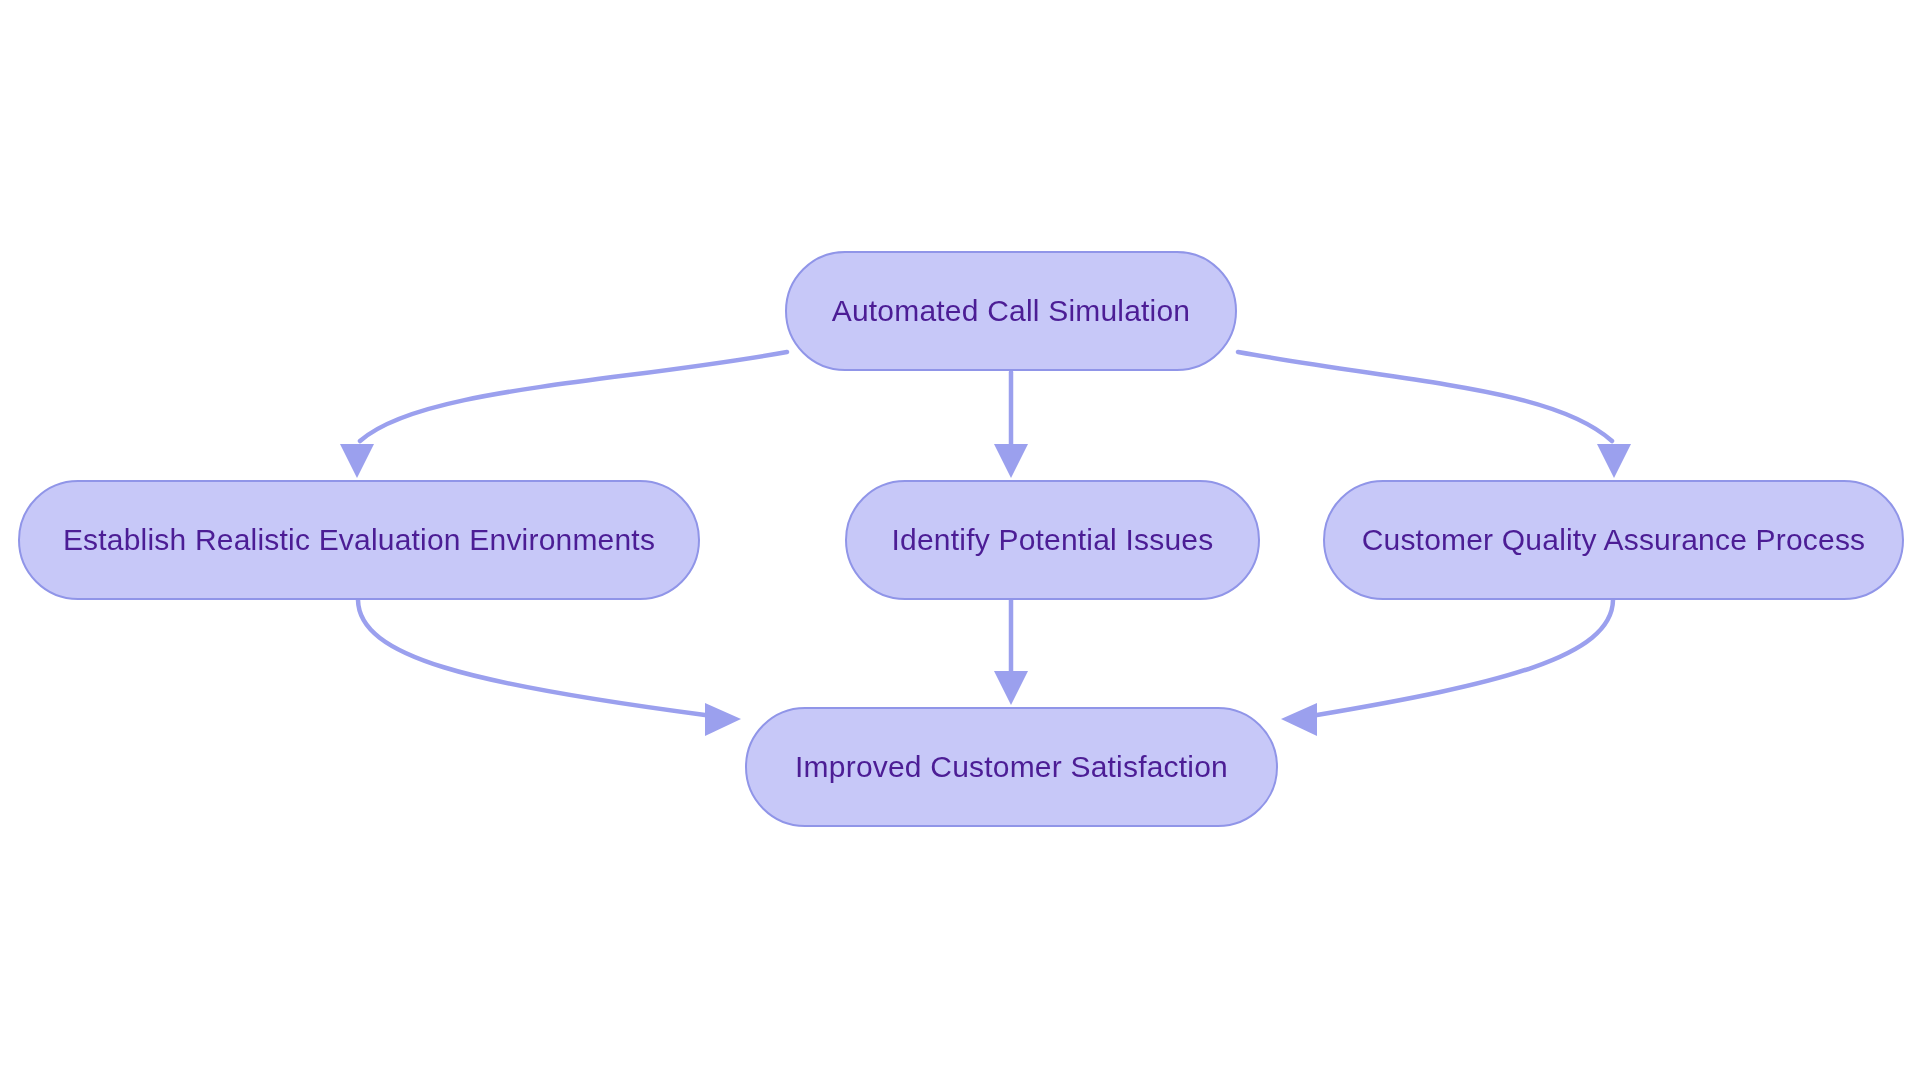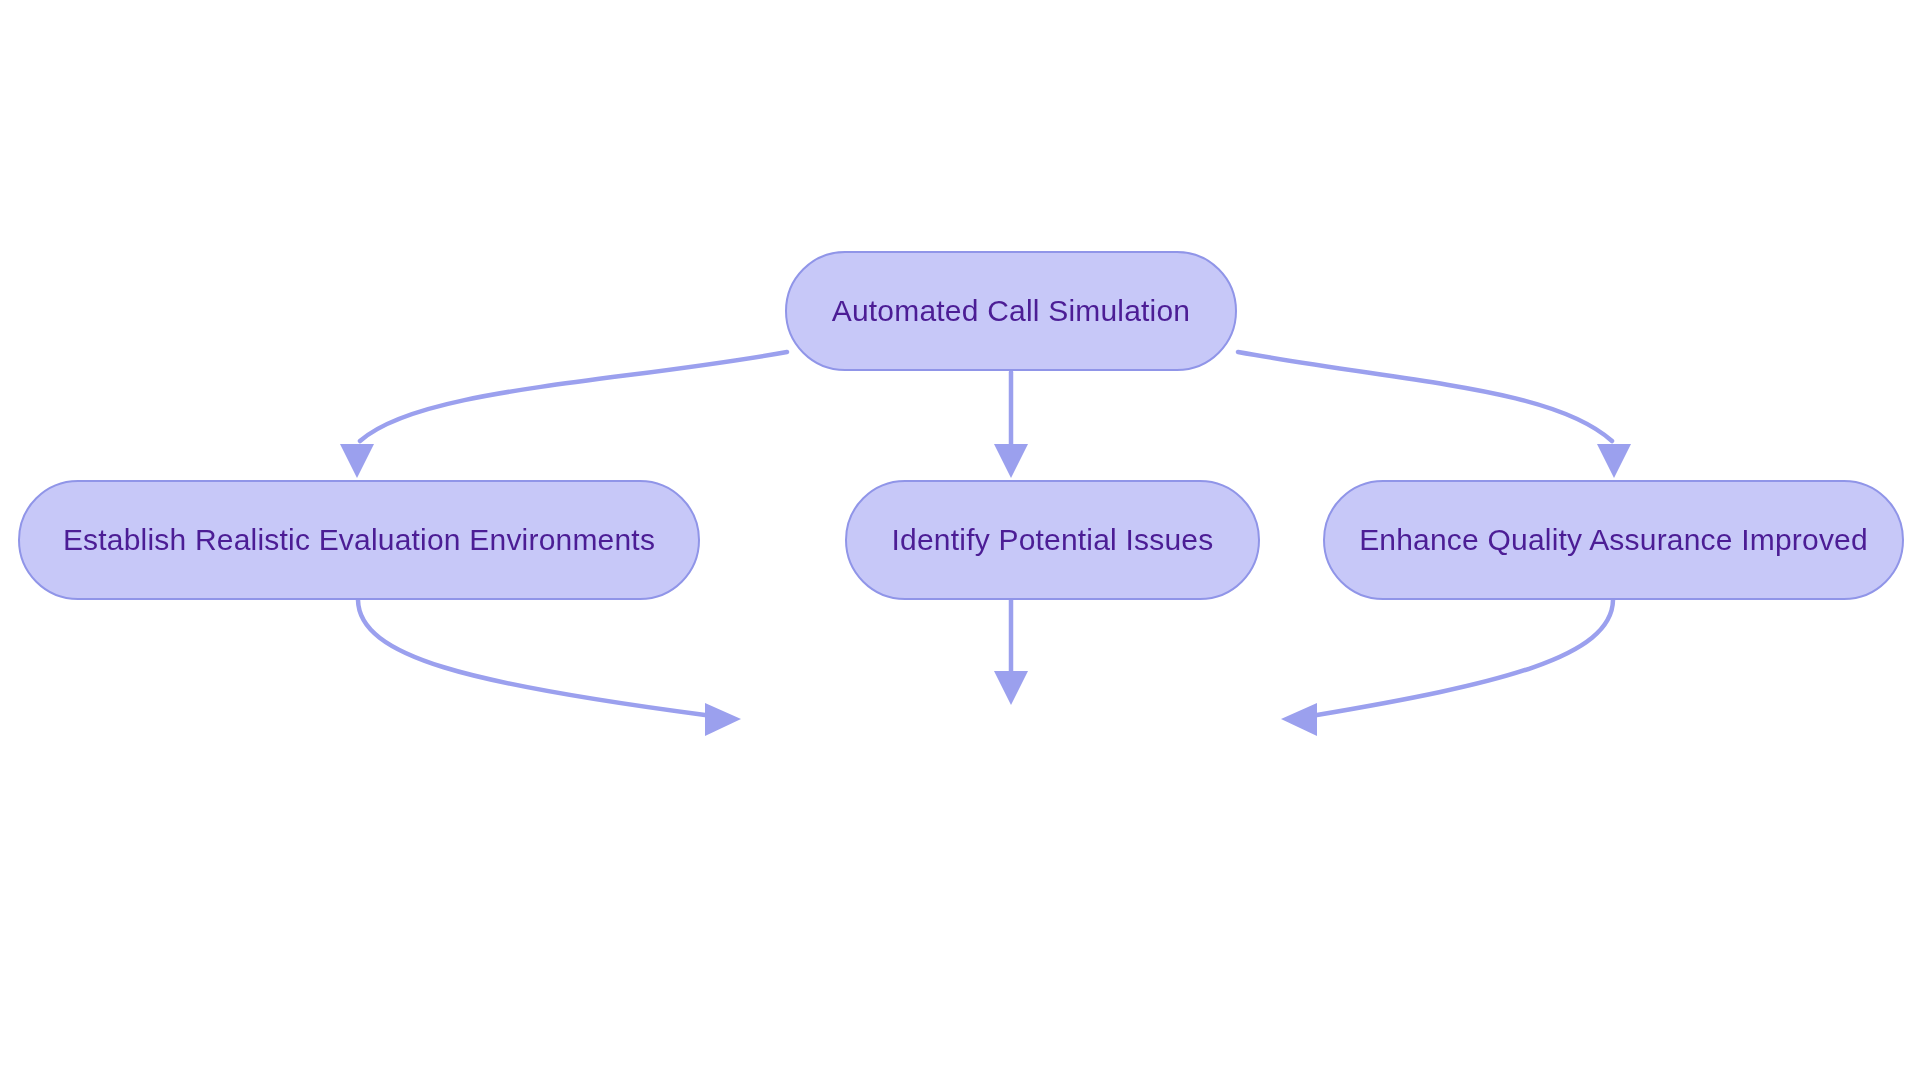--- a/index.html
+++ b/index.html
@@ -96,17 +96,20 @@
 
   <div class="node" style="left:18px; top:480px; width:682px;">
     <span>Establish Realistic Evaluation Environments</span>
   </div>
 
   <div class="node" style="left:845px; top:480px; width:415px;">
     <span>Identify Potential Issues</span>
   </div>
 
   <div class="node" style="left:1323px; top:480px; width:581px;">
-    <span>Enhance Quality Assurance Improved</span>
+    <span>Customer Quality Assurance Process</span>
   </div>
 
+  <div class="node" style="left:745px; top:707px; width:533px;">
+    <span>Improved Customer Satisfaction</span>
+  </div>
 
 </div>
 
 </body></html>

